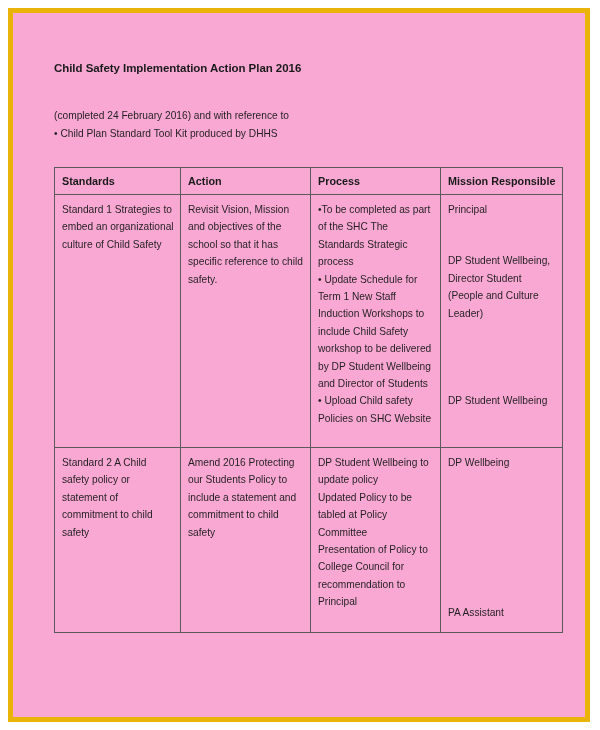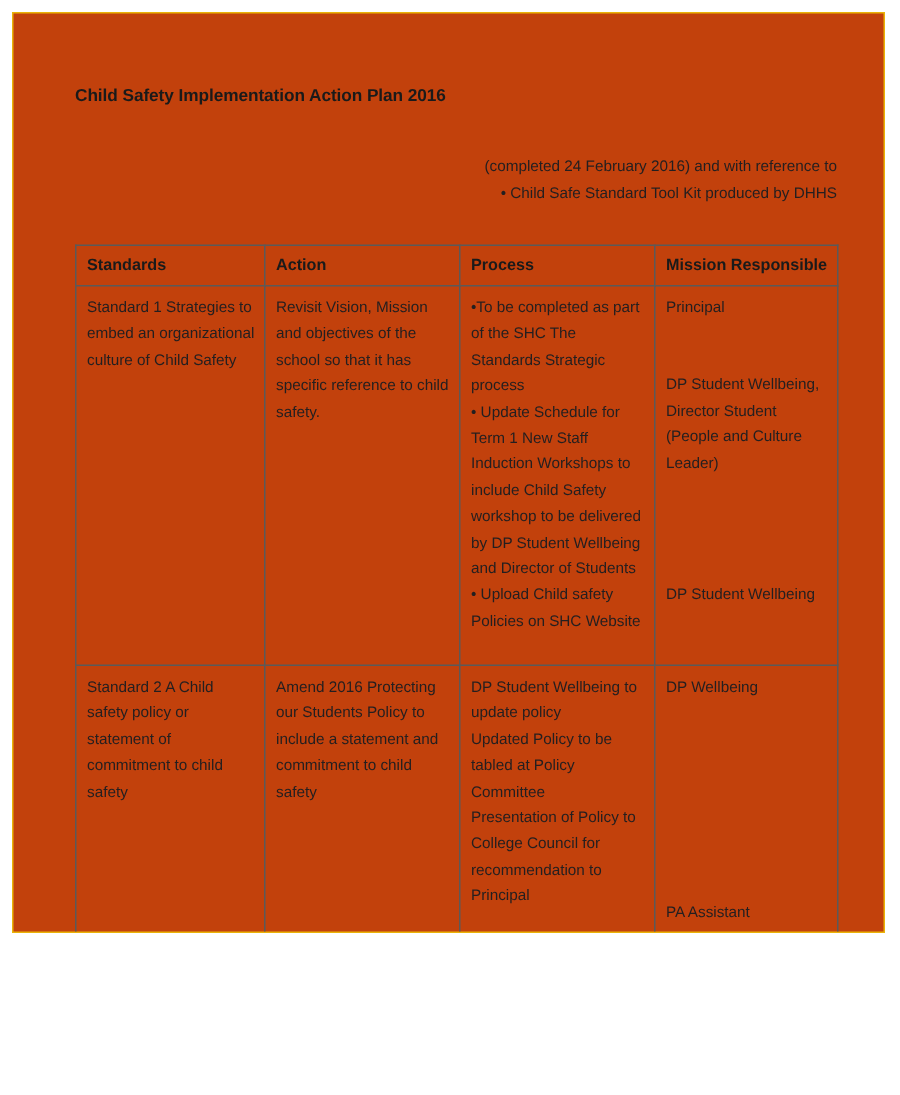--- a/index.html
+++ b/index.html
@@ -13,23 +13,23 @@
     font-family: "Liberation Sans", sans-serif;
     color: #231f20;
     overflow: hidden;
   }
 
   .page {
     position: absolute;
     left: 8px;
     top: 8px;
     width: 582px;
-    height: 614px;
-    background: #c2410c;
-    border: 1px solid #eab308;
+    height: 714px;
+    background: #f9a8d4;
+    border: 5px solid #eab308;
     box-sizing: border-box;
     overflow: hidden;
   }
 
   .page-inner {
     position: absolute;
     left: 41px;
     top: 48px;
     width: 508px;
   }
@@ -42,21 +42,21 @@
     margin: 0;
     line-height: 14px;
   }
 
   .intro {
     margin-top: 32px;
     font-size: 10.2px;
     line-height: 17.5px;
     color: #231f20;
   }
-  .intro div { white-space: nowrap; text-align: right; }
+  .intro div { white-space: nowrap; }
 
   .plan-table {
     margin-top: 25px;
     width: 508px;
     border-collapse: collapse;
     table-layout: fixed;
     padding-left: 39px;
   }
   .plan-table td,
   .plan-table th {
@@ -96,21 +96,21 @@
 </head>
 <body>
 
 <div class="page">
   <div class="page-inner">
 
     <h1 class="doc-title">Child Safety Implementation Action Plan 2016</h1>
 
     <div class="intro">
       <div>(completed 24 February 2016) and with reference to</div>
-      <div>• Child Safe Standard Tool Kit produced by DHHS</div>
+      <div>• Child Plan Standard Tool Kit produced by DHHS</div>
     </div>
 
     <table class="plan-table">
       <colgroup>
         <col class="col-a">
           <col class="col-b">
           <col class="col-c">
           <col class="col-d">
       </colgroup>
       <thead>

